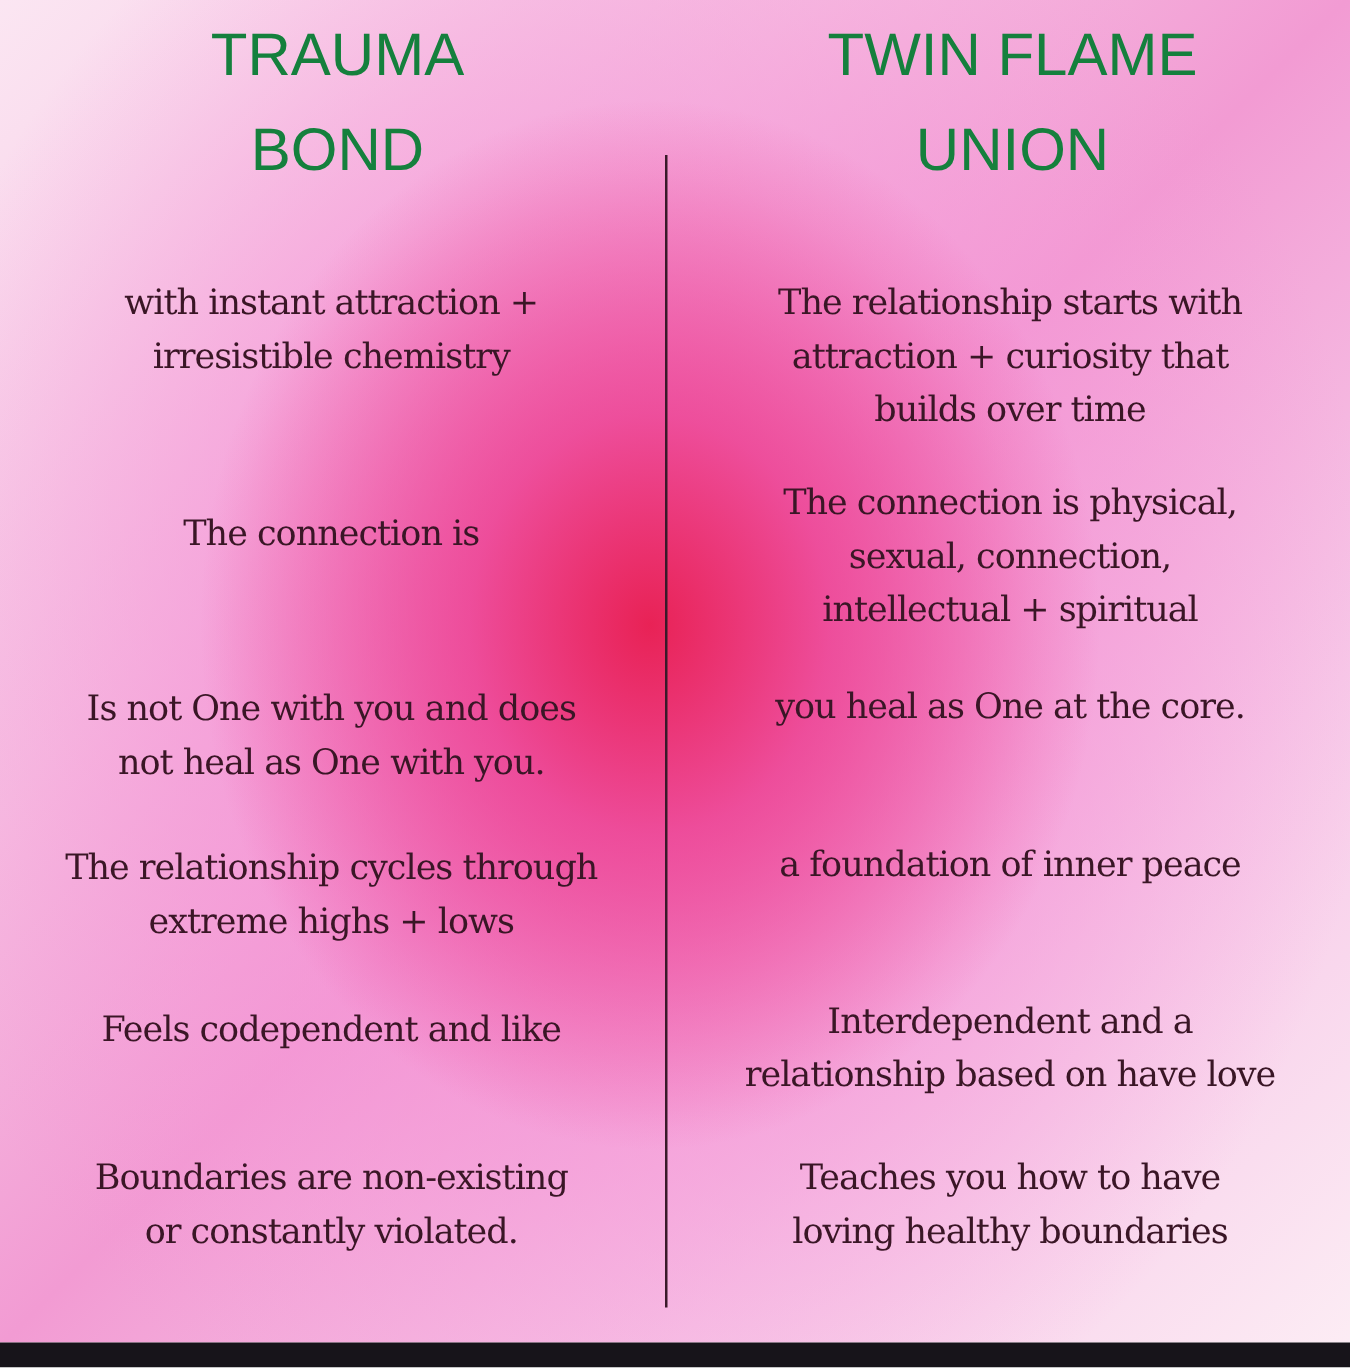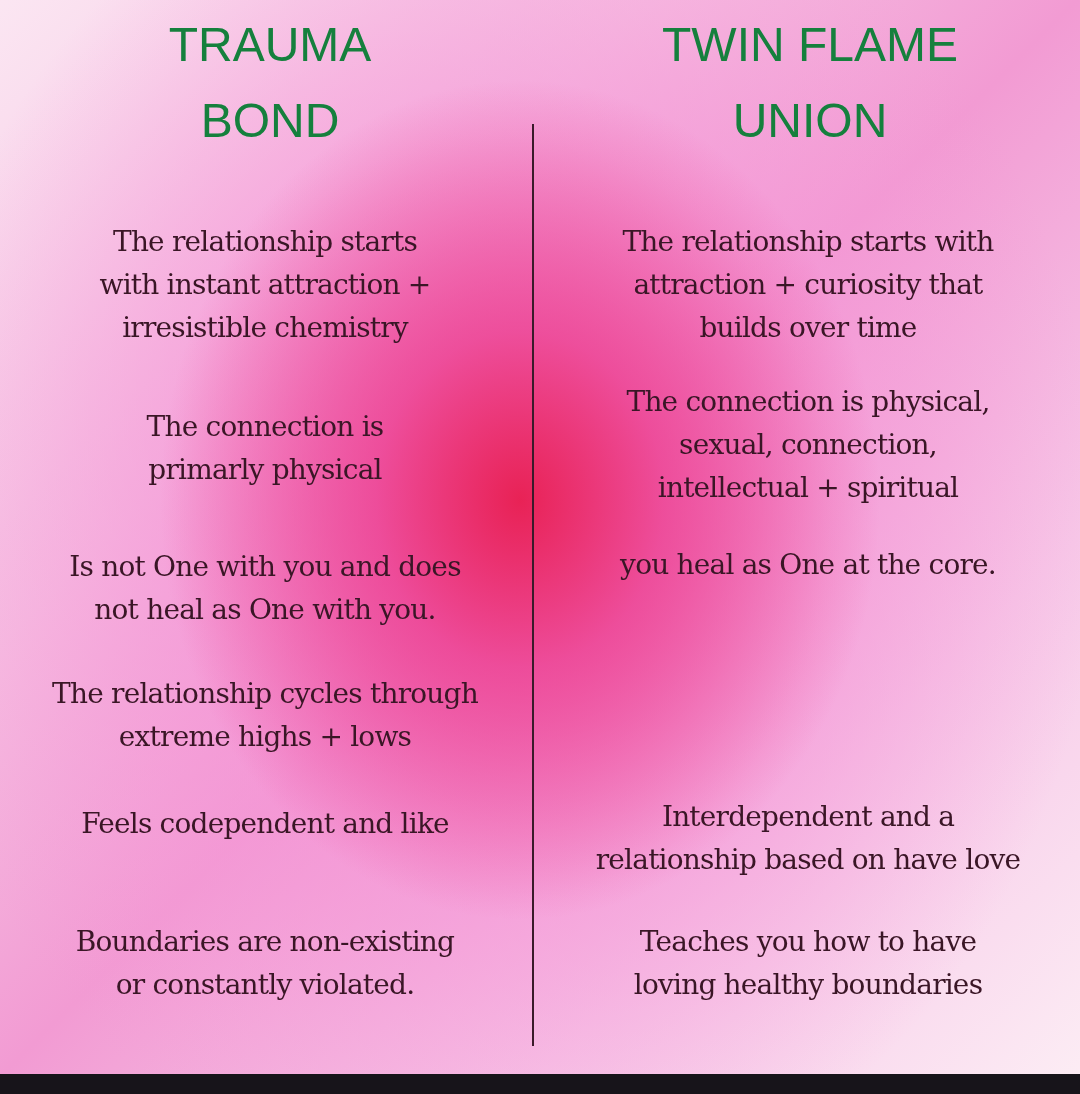--- a/index.html
+++ b/index.html
@@ -54,27 +54,25 @@
   <span class="l2">BOND</span>
 </div>
 <div class="title right">
   <span>TWIN FLAME</span>
   <span class="l2">UNION</span>
 </div>
 
 <div class="divider"></div>
 
 <div class="item col-l" style="top:220px">
-  <span>The relationship starts</span>
   <span>with instant attraction +</span>
   <span>irresistible chemistry</span>
 </div>
 <div class="item col-l" style="top:405px">
   <span>The connection is</span>
-  <span>primarly physical</span>
 </div>
 <div class="item col-l" style="top:545px">
   <span>Is not One with you and does</span>
   <span>not heal as One with you.</span>
 </div>
 <div class="item col-l" style="top:672px">
   <span>The relationship cycles through</span>
   <span>extreme highs + lows</span>
 </div>
 <div class="item col-l" style="top:802px">
@@ -92,20 +90,21 @@
 </div>
 <div class="item col-r" style="top:380px">
   <span>The connection is physical,</span>
   <span>sexual, connection,</span>
   <span>intellectual + spiritual</span>
 </div>
 <div class="item col-r" style="top:543px">
   <span>you heal as One at the core.</span>
 </div>
 <div class="item col-r" style="top:670px">
+  <span>a foundation of inner peace</span>
 </div>
 <div class="item col-r" style="top:795px">
   <span>Interdependent and a</span>
   <span>relationship based on have love</span>
 </div>
 <div class="item col-r" style="top:920px">
   <span>Teaches you how to have</span>
   <span>loving healthy boundaries</span>
 </div>
 

